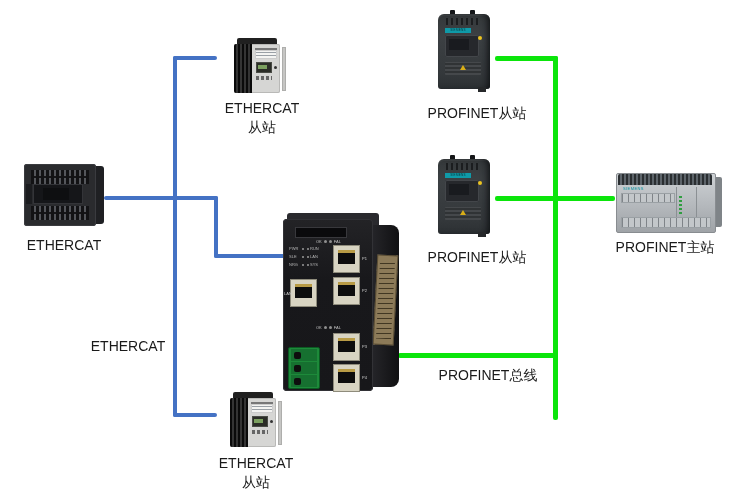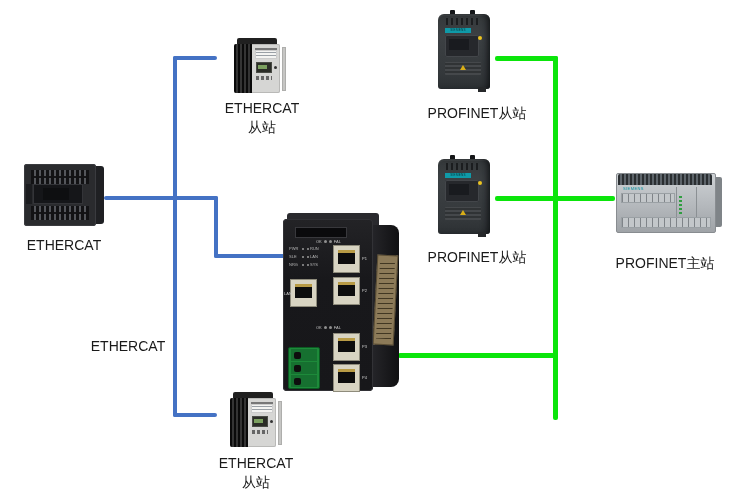--- a/index.html
+++ b/index.html
@@ -250,19 +250,20 @@
     <div class="sm-right"></div>
     <div class="sm-body"></div>
     <div class="sm-top"></div>
     <div class="sm-brand">SIEMENS</div>
     <div class="sm-terms" style="left:5px;top:22px;width:52px;height:8px;"></div>
     <div class="sm-vline" style="left:60px;top:16px;height:30px;"></div>
     <div class="sm-vline" style="left:80px;top:16px;height:30px;"></div>
     <div class="sm-leds"></div>
     <div class="sm-terms" style="left:5px;top:46px;width:88px;height:9px;"></div>
   </div>
-  <div class="lbl" style="left:610px;top:238px;width:110px;margin-top:16px;">PROFINET主站</div>
+  <div class="lbl" style="left:610px;top:238px;width:110px;">PROFINET主站</div>
 
   <div class="lbl" style="left:78px;top:337px;width:100px;">
     <div>ETHERCAT</div>
   </div>
+  <div class="lbl" style="left:436px;top:366px;width:104px;">PROFINET总线</div>
 
 </div>
 
 </body></html>

